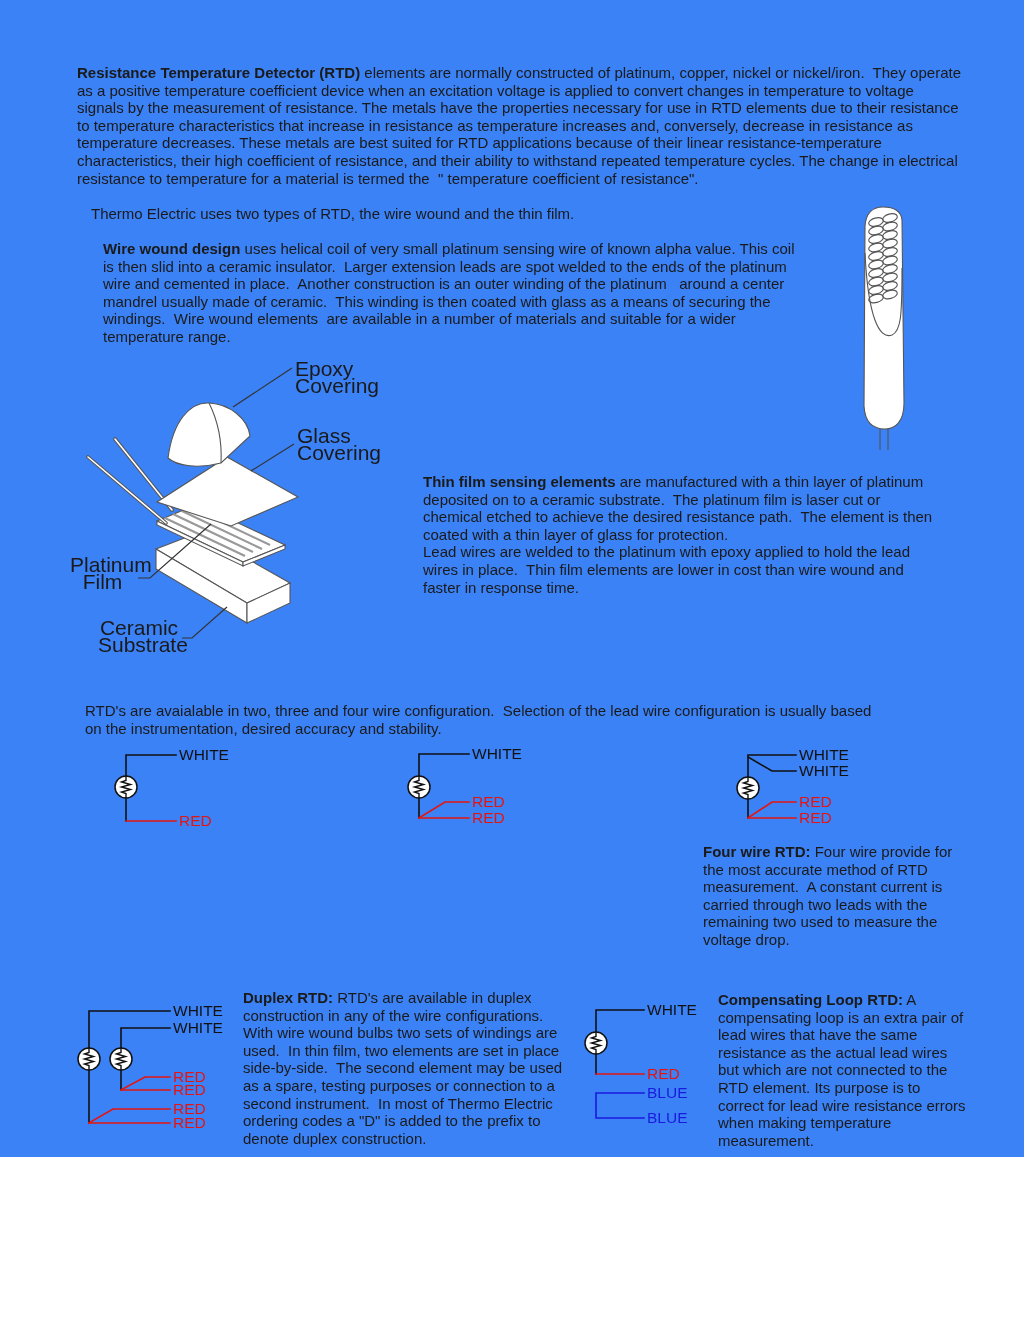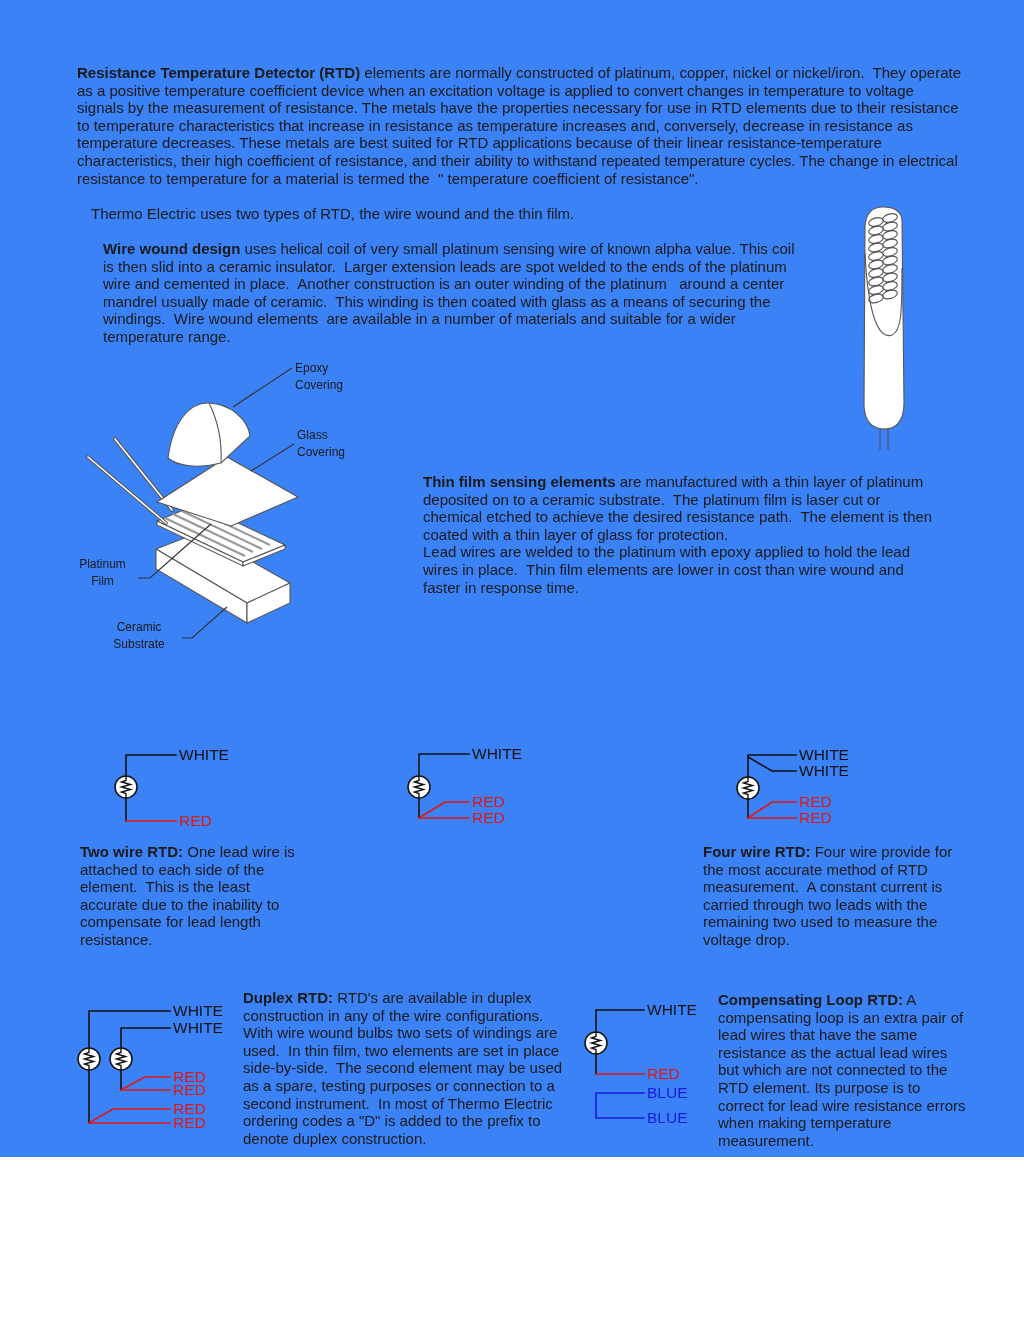--- a/index.html
+++ b/index.html
@@ -3,21 +3,21 @@
 <meta charset="utf-8">
 <style>
   html,body { margin:0; padding:0; background:#fff; }
   .page {
     position:relative; width:1024px; height:1157px; background:#3b82f6;
     font-family:"Liberation Sans", sans-serif; color:#1a1a1a; overflow:hidden;
   }
   .para { position:absolute; font-size:15px; line-height:17.6px; }
   .lead { font-weight:bold; }
   .rest, .plain { white-space:pre-wrap; }
-  .dlabel { position:absolute; font-size:12px; line-height:17.4px; white-space:pre-line; }
+  .dlabel { position:absolute; font-size:21px; line-height:17.4px; white-space:pre-line; }
   .ralign { text-align:center; }
   svg.diag { position:absolute; overflow:visible; }
   svg text { font-family:"Liberation Sans", sans-serif; font-size:15.5px; fill:#111; }
   .blk  { stroke:#111; stroke-width:1.6; fill:none; stroke-linecap:square; }
   .rln  { stroke:#e6140f; stroke-width:1.6; fill:none; stroke-linecap:square; }
   .bln  { stroke:#1a1adf; stroke-width:1.6; fill:none; stroke-linecap:square; }
   text.rt { fill:#e6140f; }
   text.bt { fill:#1a1adf; }
   .art  { stroke:#555; stroke-width:1.1; fill:none; }
   .artf { stroke:#555; stroke-width:1.1; fill:#ffffff; }
@@ -124,20 +124,23 @@
   <div class="dlabel ralign" style="left:70px; top:556px; width:65px;">Platinum
 Film</div>
   <div class="dlabel ralign" style="left:98px; top:619px; width:82px;">Ceramic
 Substrate</div>
 
   <div class="para" style="left:423px; top:473px; width:515px;">
     <span class="lead">Thin film sensing elements</span><span class="rest"> are manufactured with a thin layer of platinum deposited on to a ceramic substrate.  The platinum film is laser cut or chemical etched to achieve the desired resistance path.  The element is then coated with a thin layer of glass for protection.
 Lead wires are welded to the platinum with epoxy applied to hold the lead wires in place.  Thin film elements are lower in cost than wire wound and faster in response time.</span>
   </div>
 
+  <div class="para" style="left:85px; top:702px; width:800px;">
+    <span class="plain">RTD's are avaialable in two, three and four wire configuration.  Selection of the lead wire configuration is usually based on the instrumentation, desired accuracy and stability.</span>
+  </div>
 
   <svg class="diag" style="left:85px; top:745px;" width="170" height="92" viewBox="0 0 170 92">
     <path class="blk" d="M 41,31 L 41,10 L 91,10"></path>
     <path class="blk" d="M 41,53 L 41,76"></path>
     <path class="rln" d="M 41,76 L 91,76"></path>
     <use href="#resistor-sym" transform="translate(41,42)"></use>
     <text x="94" y="15">WHITE</text>
     <text x="94" y="81" class="rt">RED</text>
   </svg>
 
@@ -158,23 +161,20 @@
     <path class="blk" d="M 38,54 L 38,73"></path>
     <path class="rln" d="M 38,73 L 62,57 L 86,57"></path>
     <path class="rln" d="M 38,73 L 86,73"></path>
     <use href="#resistor-sym" transform="translate(38,43)"></use>
     <text x="89" y="15">WHITE</text>
     <text x="89" y="31">WHITE</text>
     <text x="89" y="62" class="rt">RED</text>
     <text x="89" y="78" class="rt">RED</text>
   </svg>
 
-  <div class="para" style="left:80px; top:843px; width:215px;">
-    <span class="lead">Two wire RTD:</span><span class="rest"> One lead wire is attached to each side of the element.  This is the least accurate due to the inability to compensate for lead length resistance.</span>
-  </div>
 
 
   <div class="para" style="left:703px; top:843px; width:250px;">
     <span class="lead">Four wire RTD:</span><span class="rest"> Four wire provide for the most accurate method of RTD measurement.  A constant current is carried through two leads with the remaining two used to measure the voltage drop.</span>
   </div>
 
   <svg class="diag" style="left:75px; top:995px;" width="230" height="145" viewBox="0 0 230 145">
     <path class="blk" d="M 14,54 L 14,16 L 95,16"></path>
     <path class="blk" d="M 46,54 L 46,33 L 95,33"></path>
     <path class="blk" d="M 46,74 L 46,95"></path>

